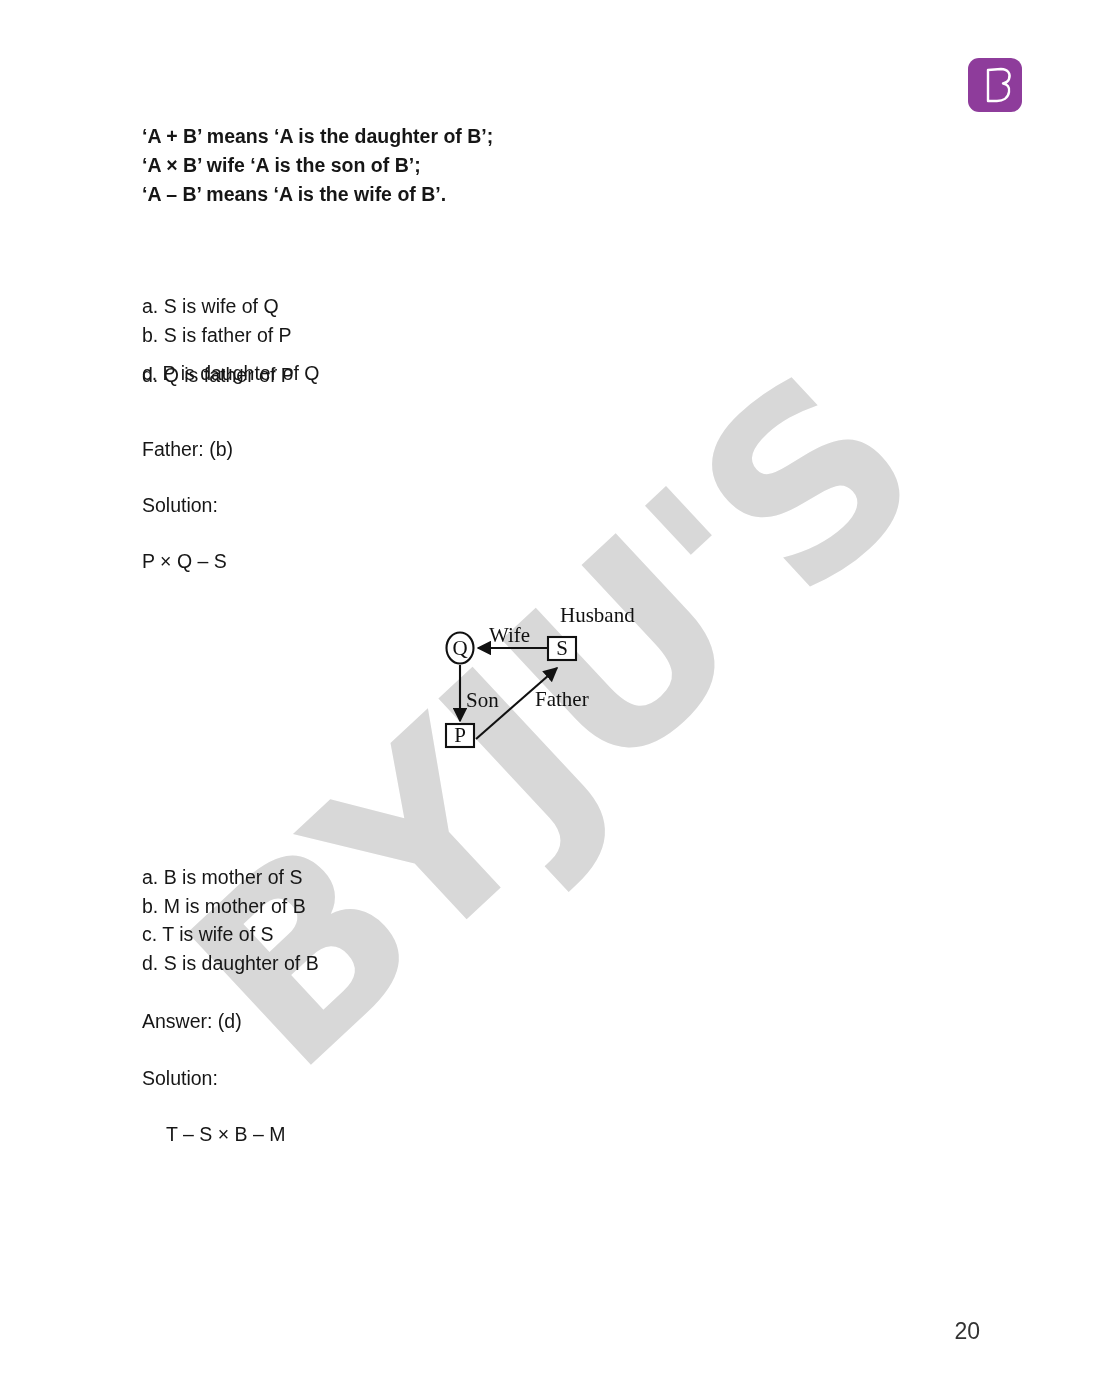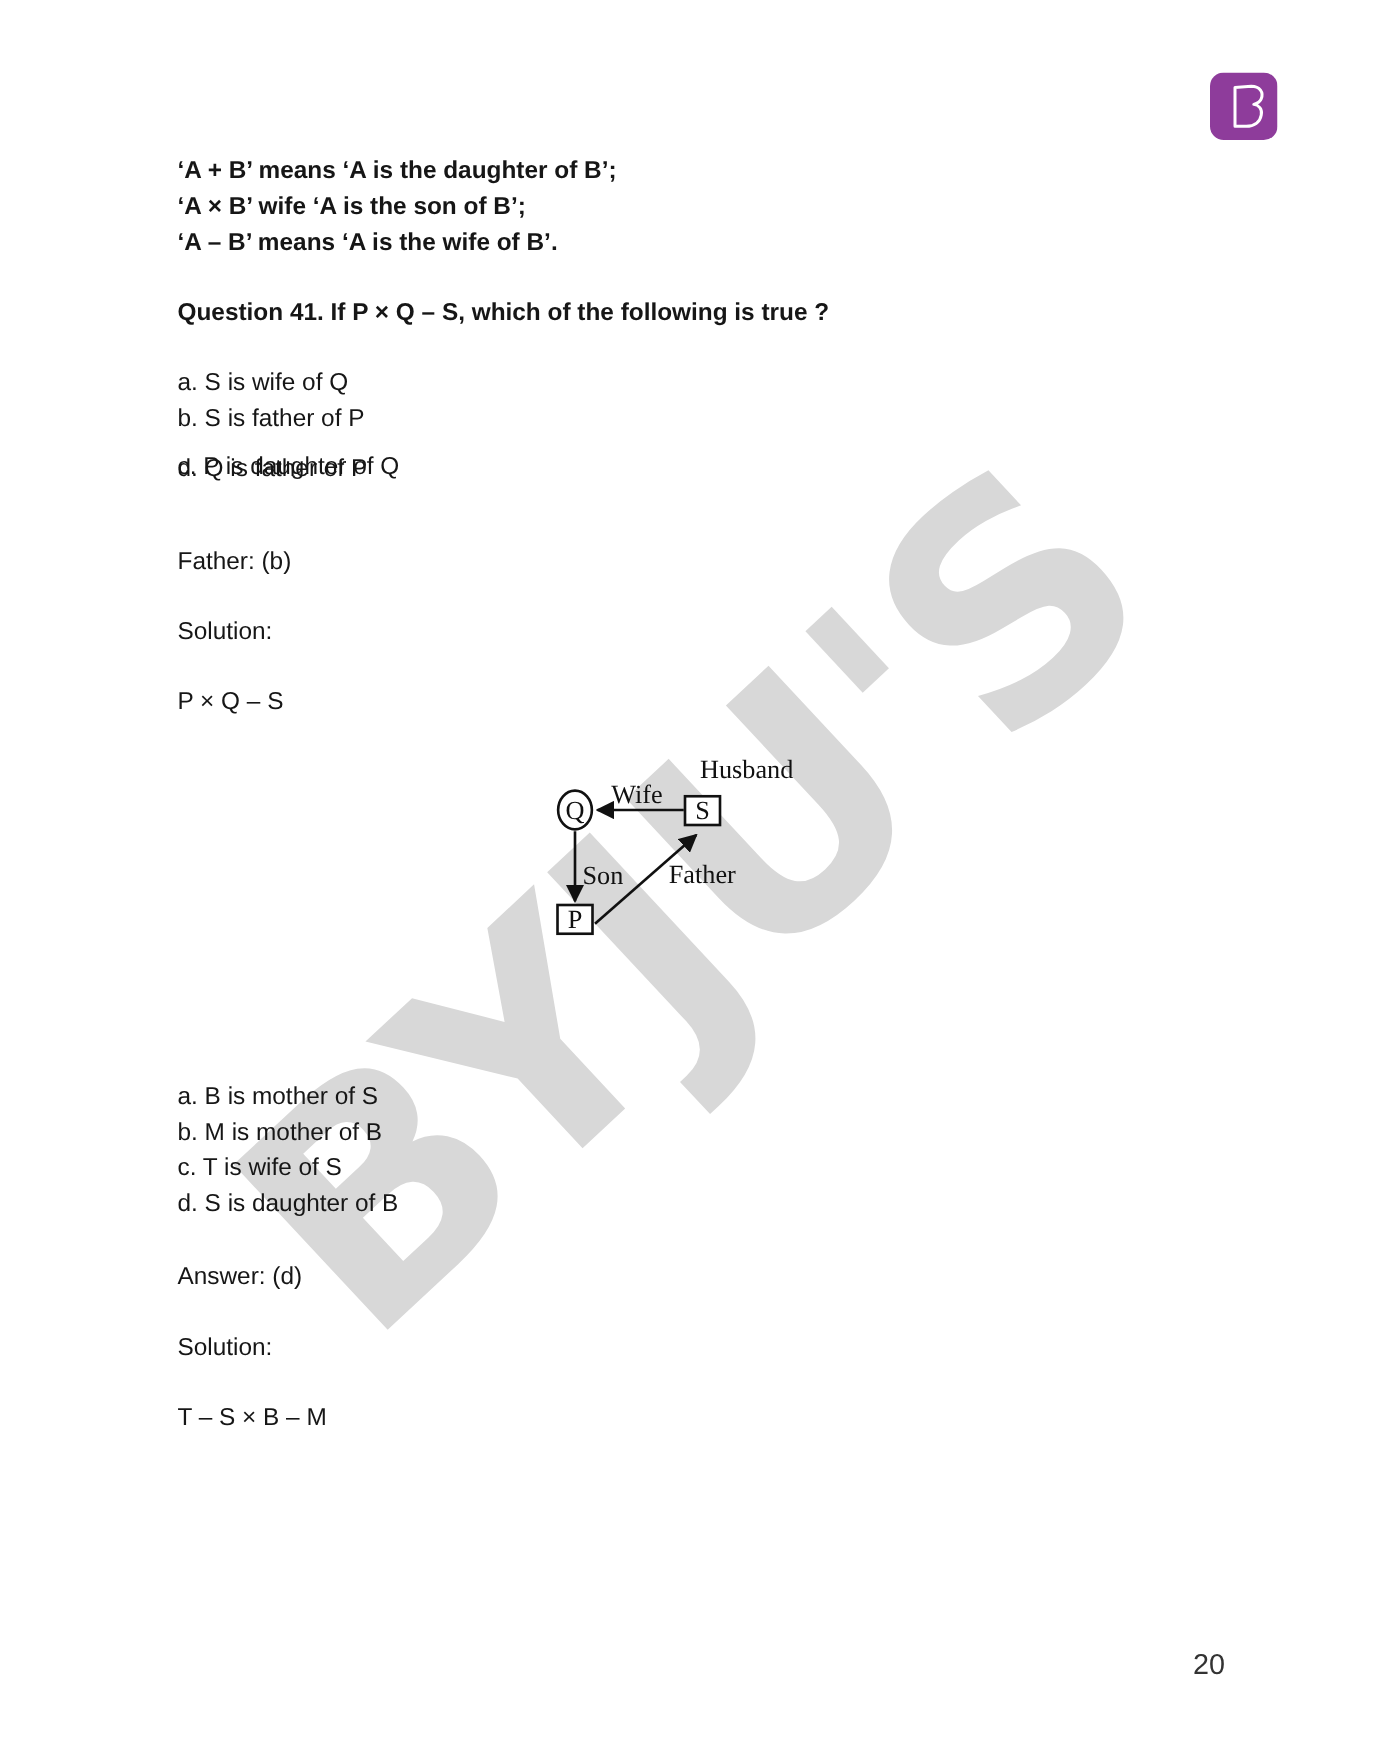--- a/index.html
+++ b/index.html
@@ -129,36 +129,35 @@
       <path d="M20 12 L33 11 C40 11 43 16 41 21 C40 24 37 25 35 25.5 C39 26 42 29 41 34 C40 40 35 43 29 43 L20 43 Z" fill="none" stroke="#ffffff" stroke-width="2.4" stroke-linejoin="round" stroke-linecap="round"></path>
     </svg>
   </div>
 
   <div id="content">
 
     <div class="txt bold" style="top:127px;">‘A + B’ means ‘A is the daughter of B’;</div>
     <div class="txt bold" style="top:156px;">‘A × B’ wife ‘A is the son of B’;</div>
     <div class="txt bold" style="top:185px;">‘A – B’ means ‘A is the wife of B’.</div>
 
-    <div class="txt bold" style="top:241px;">Question 41. If P × Q – S, which of the following is true ?</div>
     <div class="txt" style="top:297px;">a. S is wife of Q</div>
     <div class="txt" style="top:326px;">b. S is father of P</div>
     <div class="txt" style="top:364px;">c. P is daughter of Q</div>
     <div class="txt" style="top:366px;">d. Q is father of P</div>
     <div class="txt" style="top:440px;">Father: (b)</div>
     <div class="txt" style="top:496px;">Solution:</div>
     <div class="txt" style="top:552px;">P × Q – S</div>
 
     <div class="txt" style="top:868px;">a. B is mother of S</div>
     <div class="txt" style="top:897px;">b. M is mother of B</div>
     <div class="txt" style="top:925px;">c. T is wife of S</div>
     <div class="txt" style="top:954px;">d. S is daughter of B</div>
     <div class="txt" style="top:1012px;">Answer: (d)</div>
     <div class="txt" style="top:1069px;">Solution:</div>
-    <div class="txt" style="top:1125px;">T – S × B – M</div>
+    <div class="txt" style="top:1125px;margin-left:24px;">T – S × B – M</div>
 
   </div>
 
   <div id="diagram">
     <svg width="270" height="175" viewBox="0 0 270 175" aria-hidden="false">
       <defs>
         <marker id="arrow" viewBox="0 0 10 10" refX="9" refY="5" markerWidth="7" markerHeight="7" orient="auto-start-reverse">
           <path d="M 0 0 L 10 5 L 0 10 z" fill="#111111"></path>
         </marker>
       </defs>

